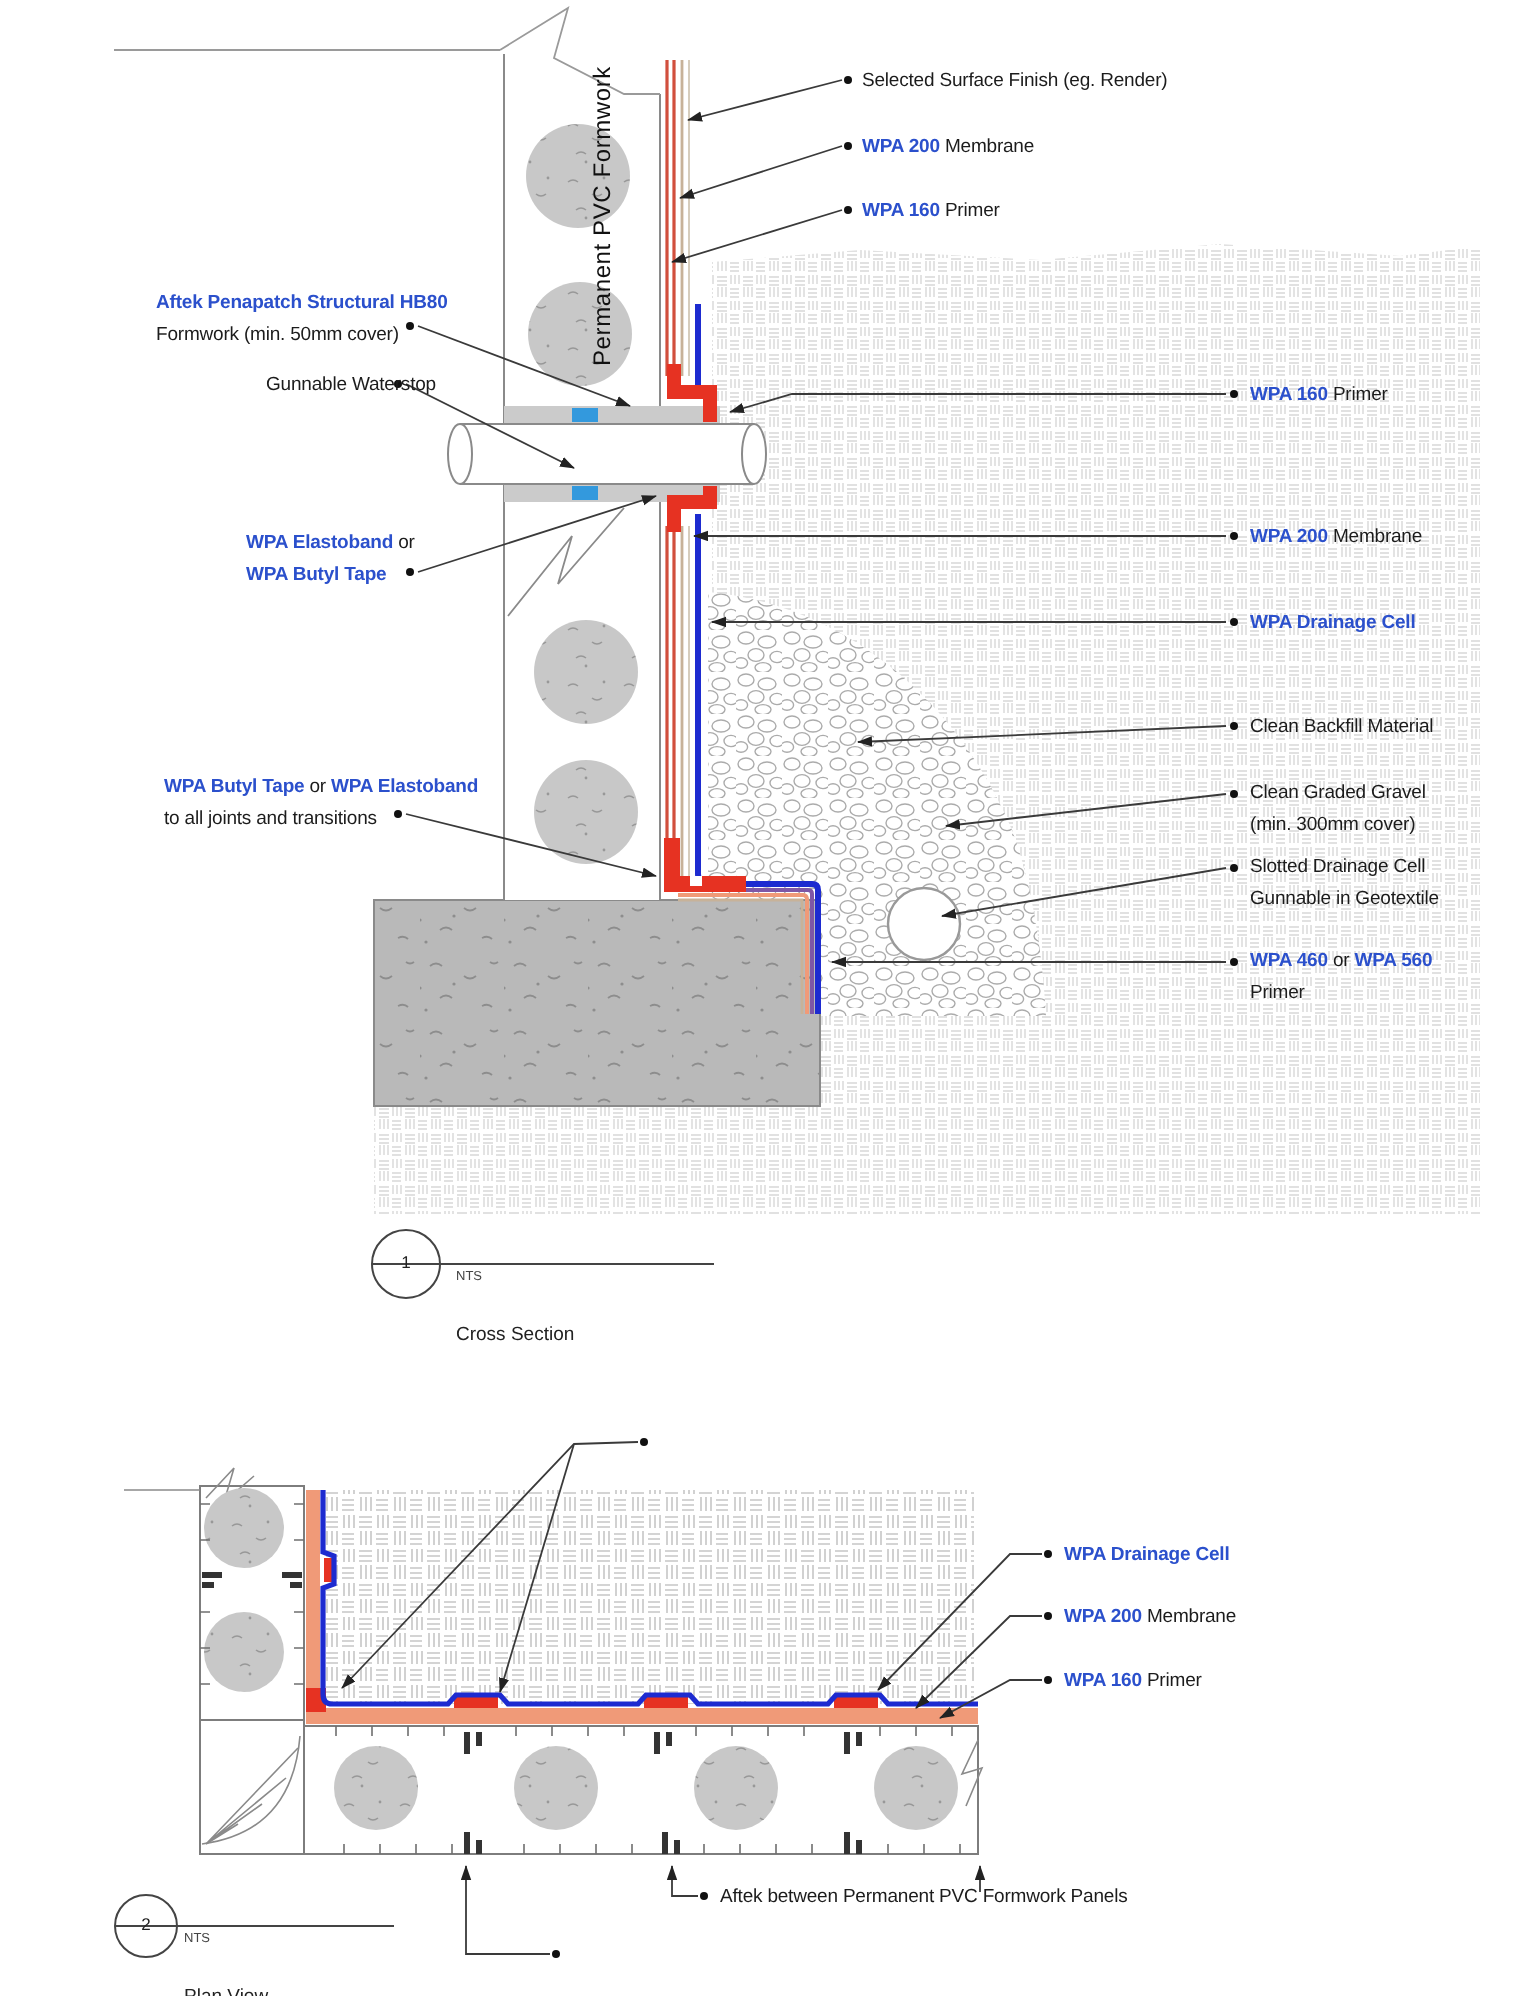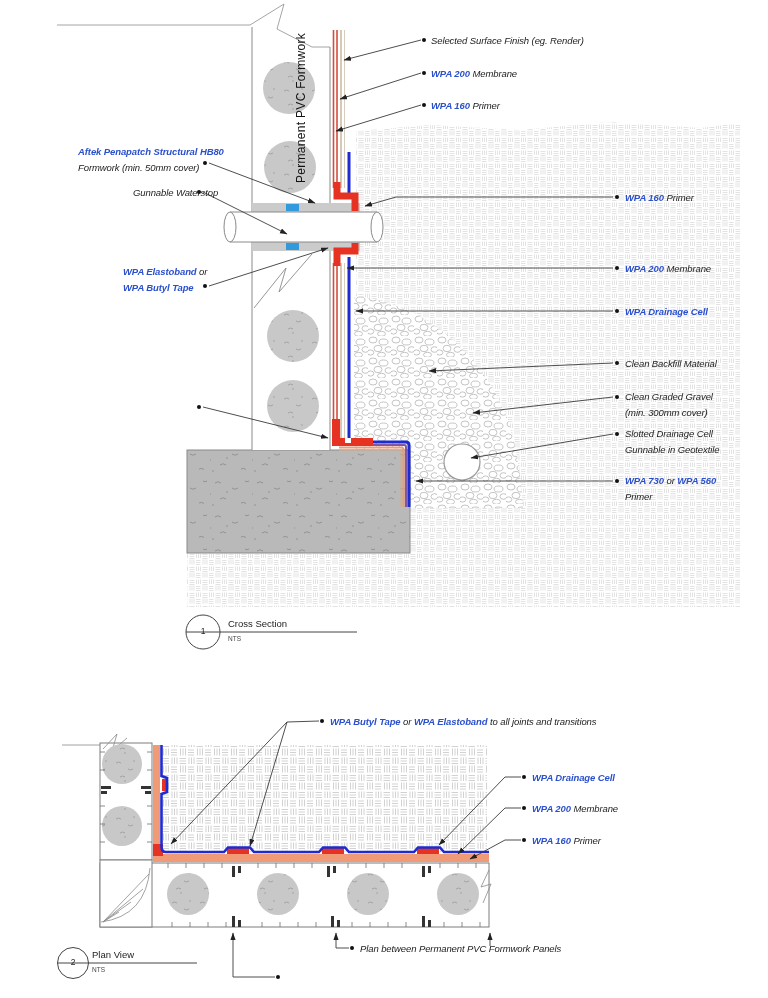--- a/index.html
+++ b/index.html
@@ -1,22 +1,22 @@
 <!DOCTYPE html>
 <html><head>
 <meta charset="utf-8">
 <style>
   html,body{margin:0;padding:0;background:#fff;}
   #stage{position:relative;width:768px;height:998px;background:#fff;overflow:hidden;
          font-family:"Liberation Sans",sans-serif;}
   #linework{position:absolute;left:0;top:0;}
   .lbl{position:absolute;font-size:9.5px;line-height:16px;letter-spacing:-0.1px;
-       color:#1c1c1c;white-space:nowrap;font-style:italic;}
+       color:#1c1c1c;white-space:nowrap;}
   .lbl .b{color:#2b50cc;font-weight:700;margin-top:34px;}
-  .dtitle{position:absolute;font-size:9.5px;color:#222;white-space:nowrap;}
+  .dtitle{position:absolute;font-size:9.5px;color:#222;white-space:nowrap;margin-top:44px;}
   .nts{position:absolute;font-size:6.5px;color:#444;white-space:nowrap;}
   .dnum{position:absolute;font-size:8.5px;color:#222;width:16px;text-align:center;}
   .vtext{position:absolute;left:216px;top:101px;width:170px;text-align:center;
          transform:rotate(-90deg);font-size:12px;letter-spacing:0.3px;color:#111;}
 </style>
 </head>
 <body>
 
 <div id="stage">
 
@@ -303,41 +303,42 @@
 </div>
 <div class="lbl" style="left:625px;top:389px">
   <span>Clean Graded Gravel</span><br>
   <span>(min. 300mm cover)</span>
 </div>
 <div class="lbl" style="left:625px;top:426px">
   <span>Slotted Drainage Cell</span><br>
   <span>Gunnable in Geotextile</span>
 </div>
 <div class="lbl" style="left:625px;top:473px">
-  <span class="b">WPA 730</span><span> or </span><span class="b">WPA 560</span><br>
+  <span class="b">WPA 460</span><span> or </span><span class="b">WPA 560</span><br>
   <span>Primer</span>
+</div>
+<div class="lbl" style="left:82px;top:386px">
+  <span class="b">WPA Butyl Tape</span><span> or </span><span class="b">WPA Elastoband</span><br>
+  <span>to all joints and transitions</span>
 </div>
 
 <div class="dnum" style="left:195px;top:626px">1</div>
 <div class="dtitle" style="left:228px;top:618px">Cross Section</div>
 <div class="nts" style="left:228px;top:635px">NTS</div>
 
-<div class="lbl" style="left:330px;top:714px">
-  <span class="b">WPA Butyl Tape</span><span> or </span><span class="b">WPA Elastoband</span><span> to all joints and transitions</span>
-</div>
 <div class="lbl" style="left:532px;top:770px">
   <span class="b">WPA Drainage Cell</span>
 </div>
 <div class="lbl" style="left:532px;top:801px">
   <span class="b">WPA 200</span><span> Membrane</span>
 </div>
 <div class="lbl" style="left:532px;top:833px">
   <span class="b">WPA 160</span><span> Primer</span>
 </div>
 <div class="lbl" style="left:360px;top:941px">
-  <span>Plan between Permanent PVC Formwork Panels</span>
+  <span>Aftek between Permanent PVC Formwork Panels</span>
 </div>
 
 <div class="dnum" style="left:65px;top:957px">2</div>
 <div class="dtitle" style="left:92px;top:949px">Plan View</div>
 <div class="nts" style="left:92px;top:966px">NTS</div>
 
 </div>
 
 </body></html>

